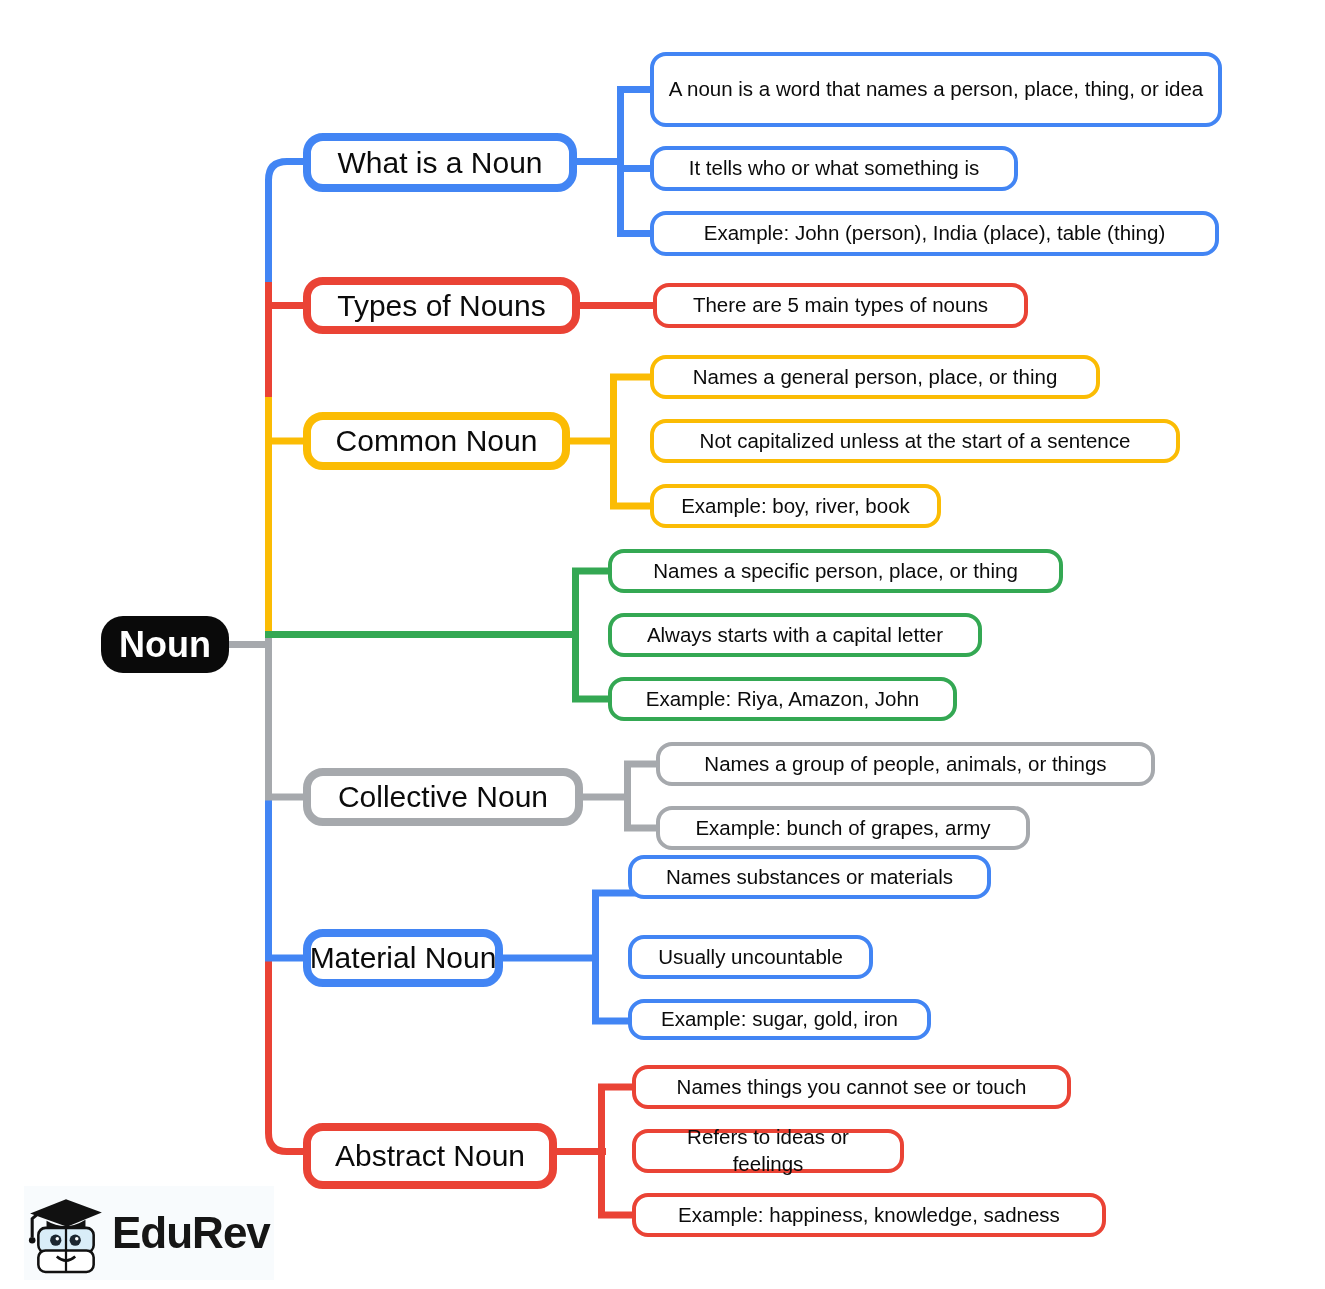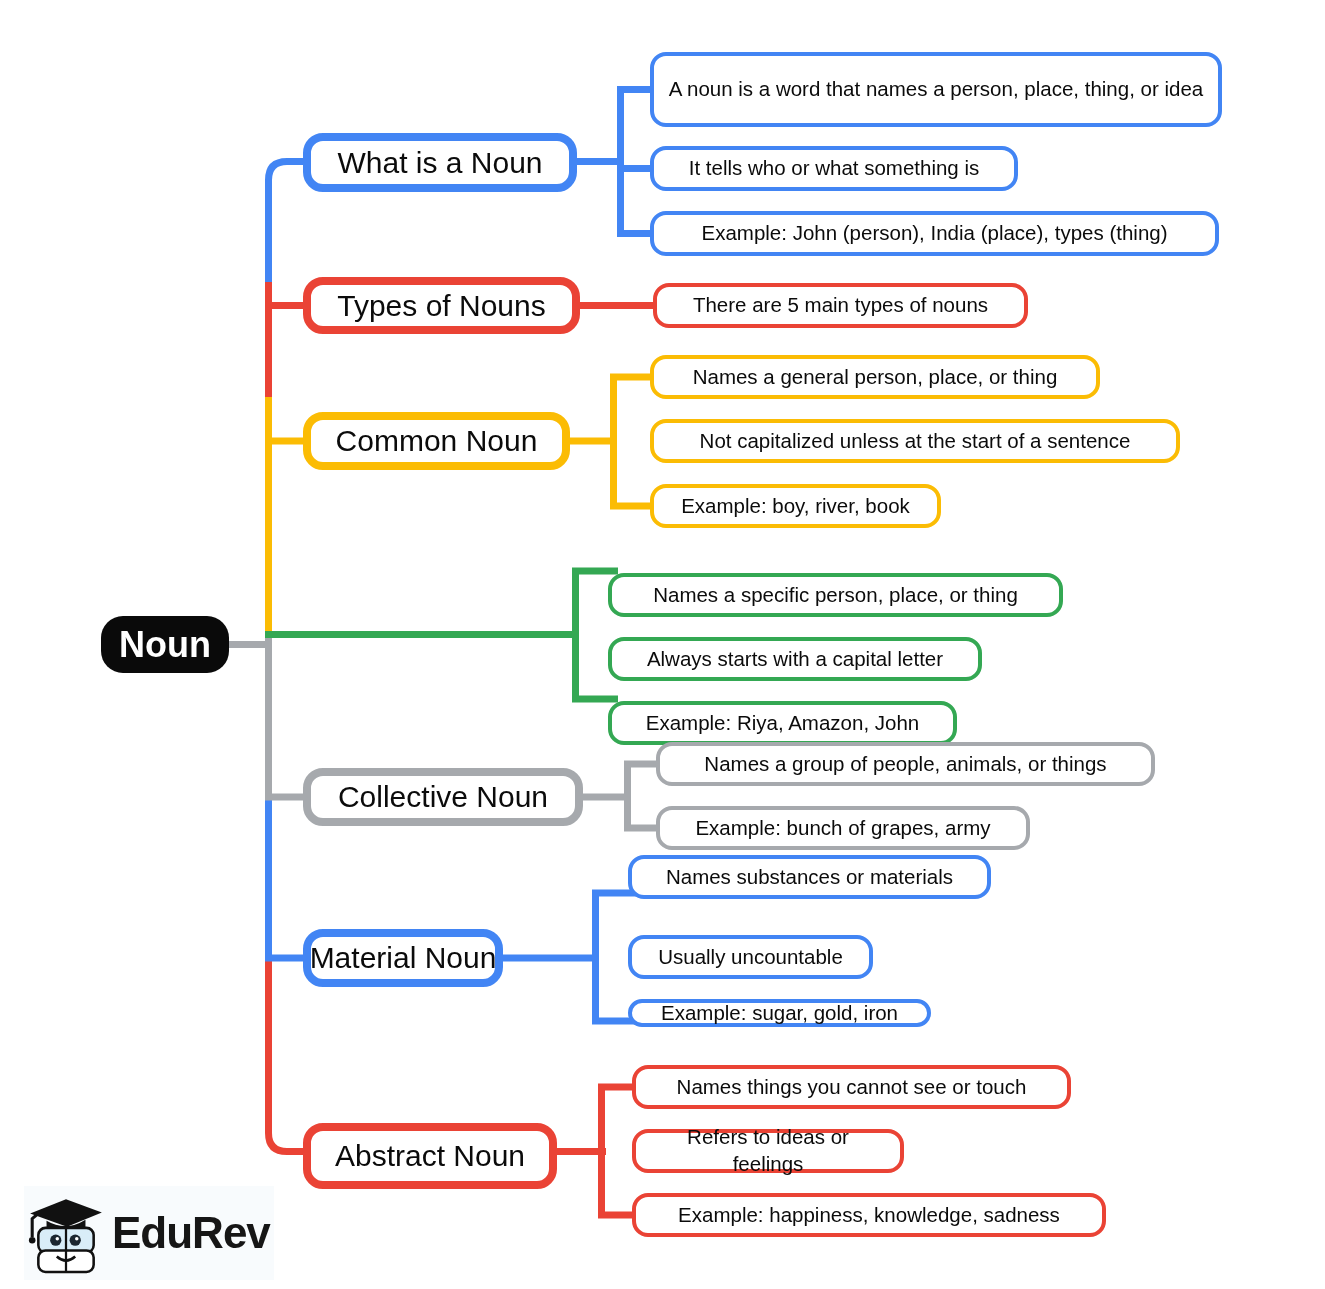--- a/index.html
+++ b/index.html
@@ -28,21 +28,21 @@
     border:8px solid #fca5a5;border-radius:20px;
     font-size:30px;white-space:nowrap;line-height:1;
   }
   .child{
     border:4px solid #000;border-radius:16px;
     font-size:20.5px;line-height:1.3;padding:0 14px;
   }
   .c-blue{border-color:var(--blue);}
   .c-red{border-color:var(--red);}
   .c-yellow{border-color:var(--yellow);}
-  .c-green{border-color:var(--green);margin-top:24px;}
+  .c-green{border-color:var(--green);}
   .c-gray{border-color:var(--gray);}
 
   .root{
     left:101px;top:616px;width:128px;height:57px;
     background:var(--black);color:#ffffff;
     border-radius:22px;font-size:36px;font-weight:bold;
     z-index:3;
   }
 
   .logo{
@@ -100,21 +100,21 @@
     <span>Abstract Noun</span>
   </div>
 
   <div class="node child c-blue" style="left:650px;top:52px;width:572px;height:75px;">
     <span>A noun is a word that names a person, place, thing, or idea</span>
   </div>
   <div class="node child c-blue" style="left:650px;top:146px;width:368px;height:45px;">
     <span>It tells who or what something is</span>
   </div>
   <div class="node child c-blue" style="left:650px;top:211px;width:569px;height:45px;">
-    <span>Example: John (person), India (place), types (thing)</span>
+    <span>Example: John (person), India (place), table (thing)</span>
   </div>
 
   <div class="node child c-red" style="left:653px;top:283px;width:375px;height:45px;">
     <span>There are 5 main types of nouns</span>
   </div>
 
   <div class="node child c-yellow" style="left:650px;top:355px;width:450px;height:44px;">
     <span>Names a general person, place, or thing</span>
   </div>
   <div class="node child c-yellow" style="left:650px;top:419px;width:530px;height:44px;">
@@ -140,21 +140,21 @@
   <div class="node child c-gray" style="left:656px;top:806px;width:374px;height:44px;">
     <span>Example: bunch of grapes, army</span>
   </div>
 
   <div class="node child c-blue" style="left:628px;top:855px;width:363px;height:44px;">
     <span>Names substances or materials</span>
   </div>
   <div class="node child c-blue" style="left:628px;top:935px;width:245px;height:44px;">
     <span>Usually uncountable</span>
   </div>
-  <div class="node child c-blue" style="left:628px;top:999px;width:303px;height:28px;text-align:right;">
+  <div class="node child c-blue" style="left:628px;top:999px;width:303px;height:41px;text-align:right;">
     <span>Example: sugar, gold, iron</span>
   </div>
 
   <div class="node child c-red" style="left:632px;top:1065px;width:439px;height:44px;">
     <span>Names things you cannot see or touch</span>
   </div>
   <div class="node child c-red" style="left:632px;top:1129px;width:272px;height:44px;">
     <span>Refers to ideas or feelings</span>
   </div>
   <div class="node child c-red" style="left:632px;top:1193px;width:474px;height:44px;">

